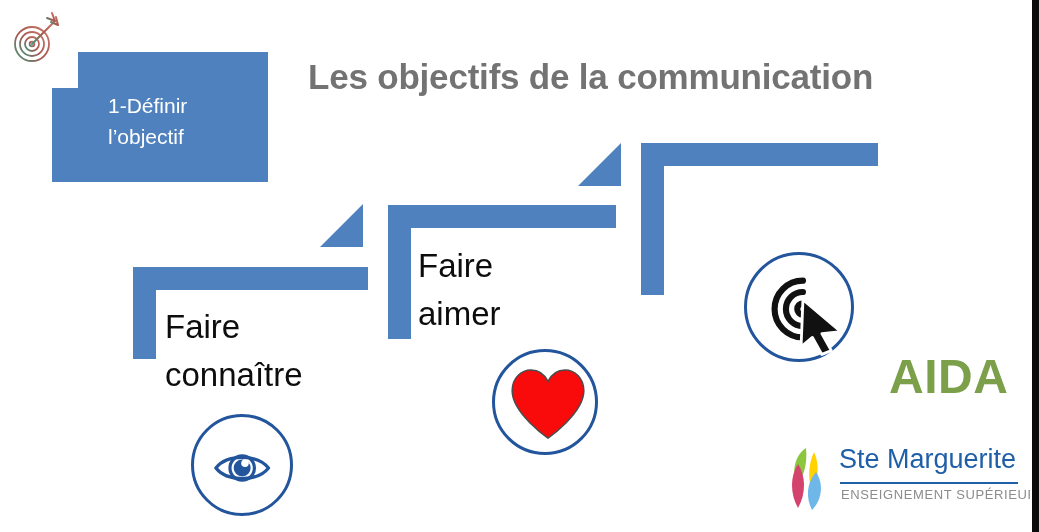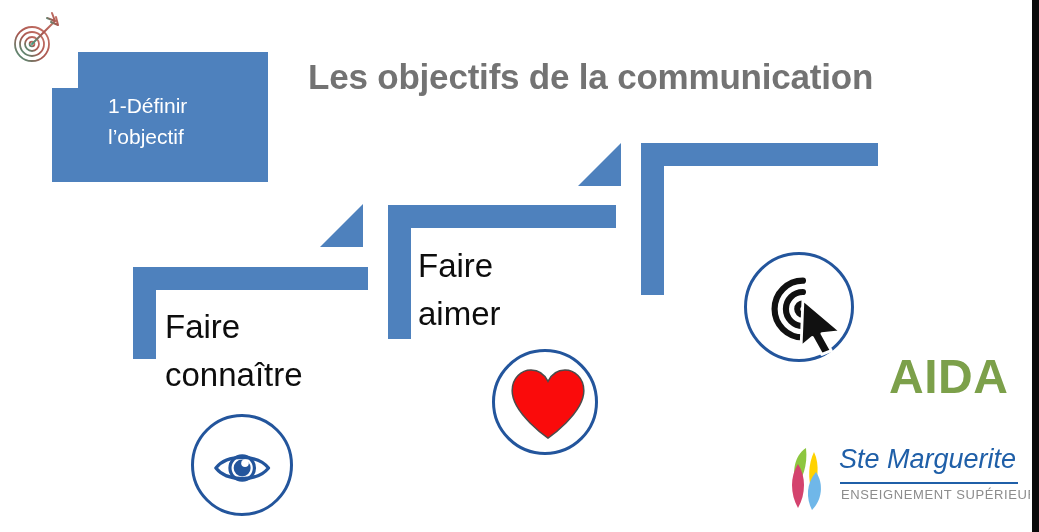--- a/index.html
+++ b/index.html
@@ -191,21 +191,20 @@
     height: 72px;
   }
   .logo .mark { position: absolute; left: 0; top: 2px; width: 52px; height: 68px; }
   .logo .name {
     position: absolute;
     left: 55px;
     top: 4px;
     font-size: 27px;
     color: #1F5FA8;
     white-space: nowrap;
-    font-style: italic;
   }
   .logo .rule {
     position: absolute;
     left: 56px;
     top: 42px;
     width: 178px;
     height: 2px;
     background: #1F5FA8;
   }
   .logo .tagline {

